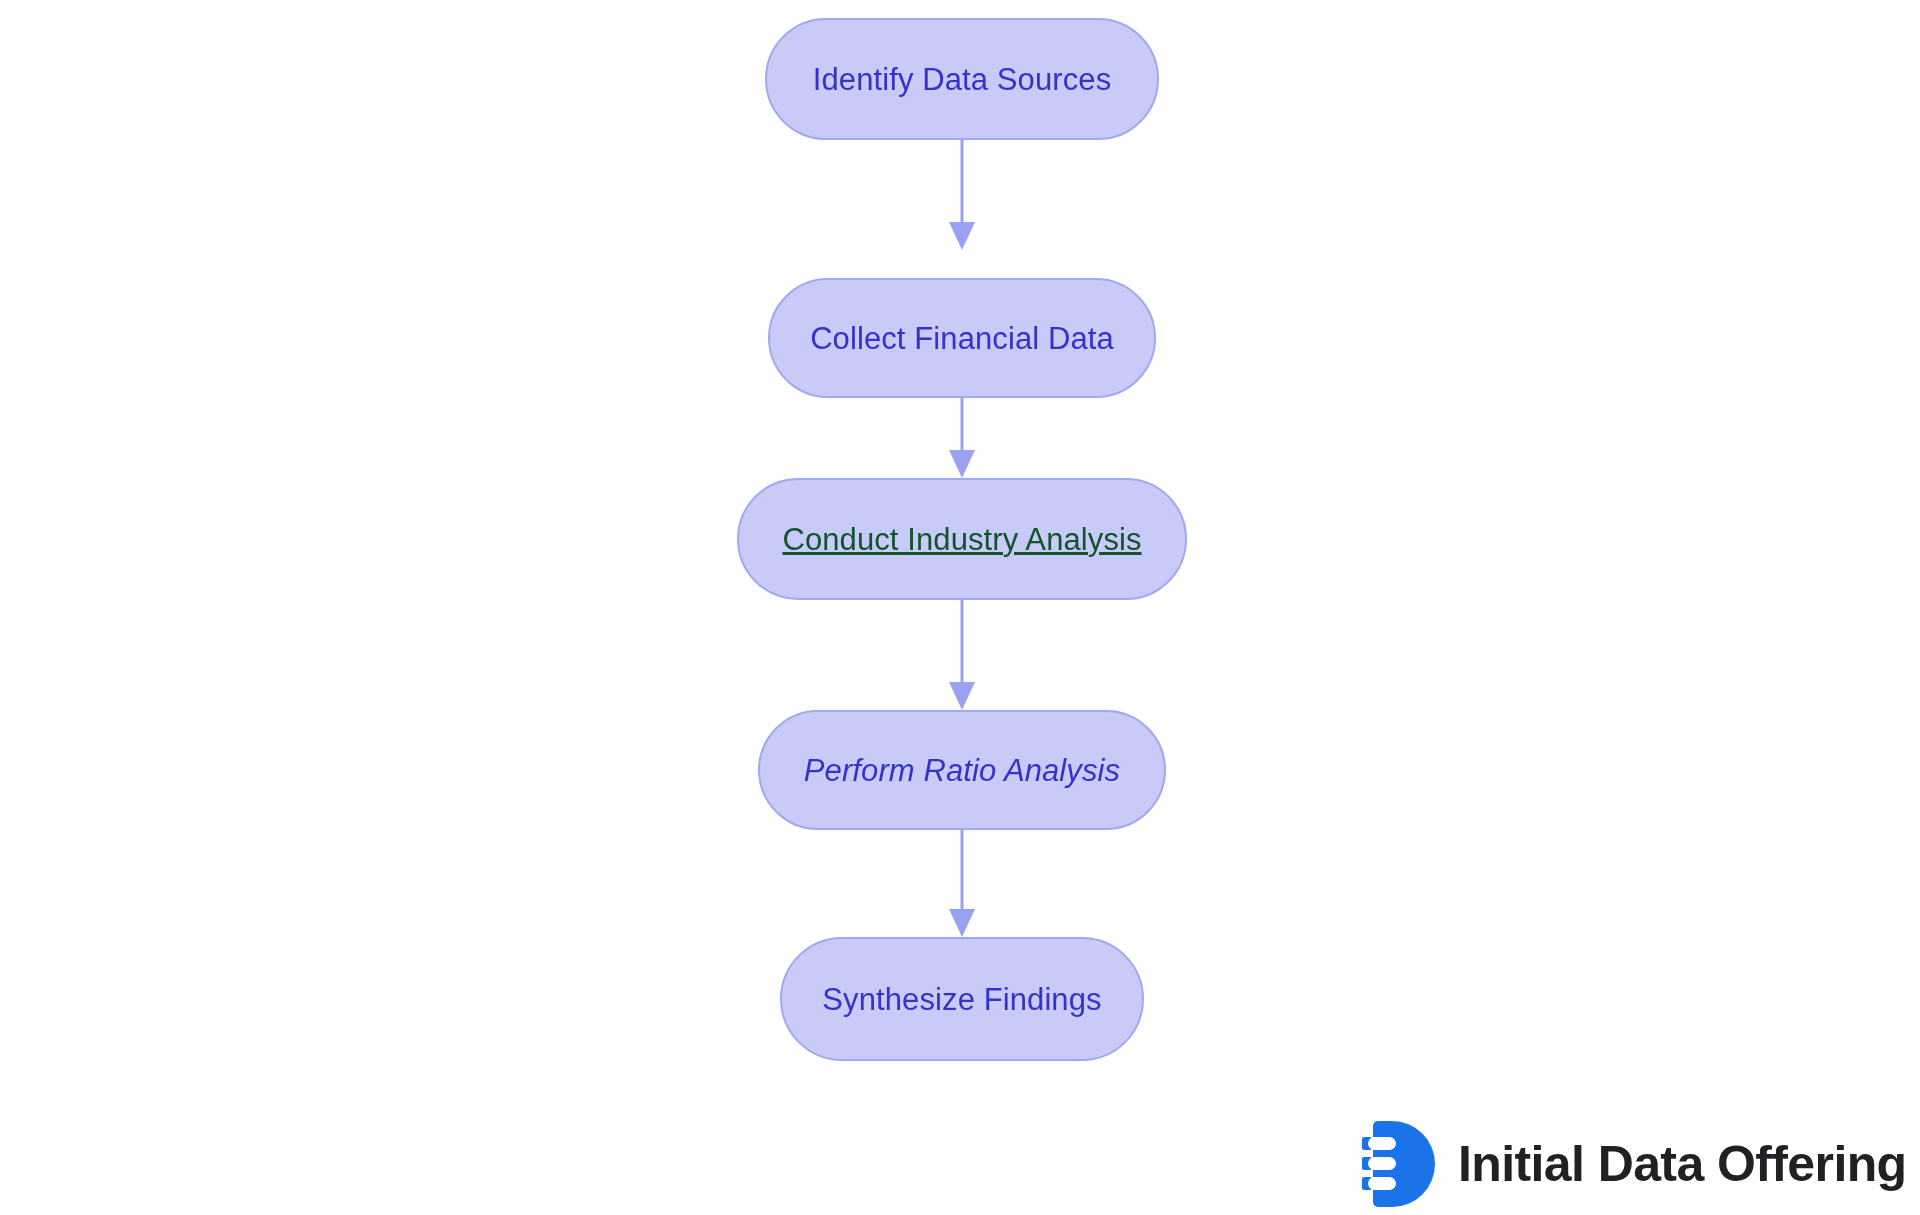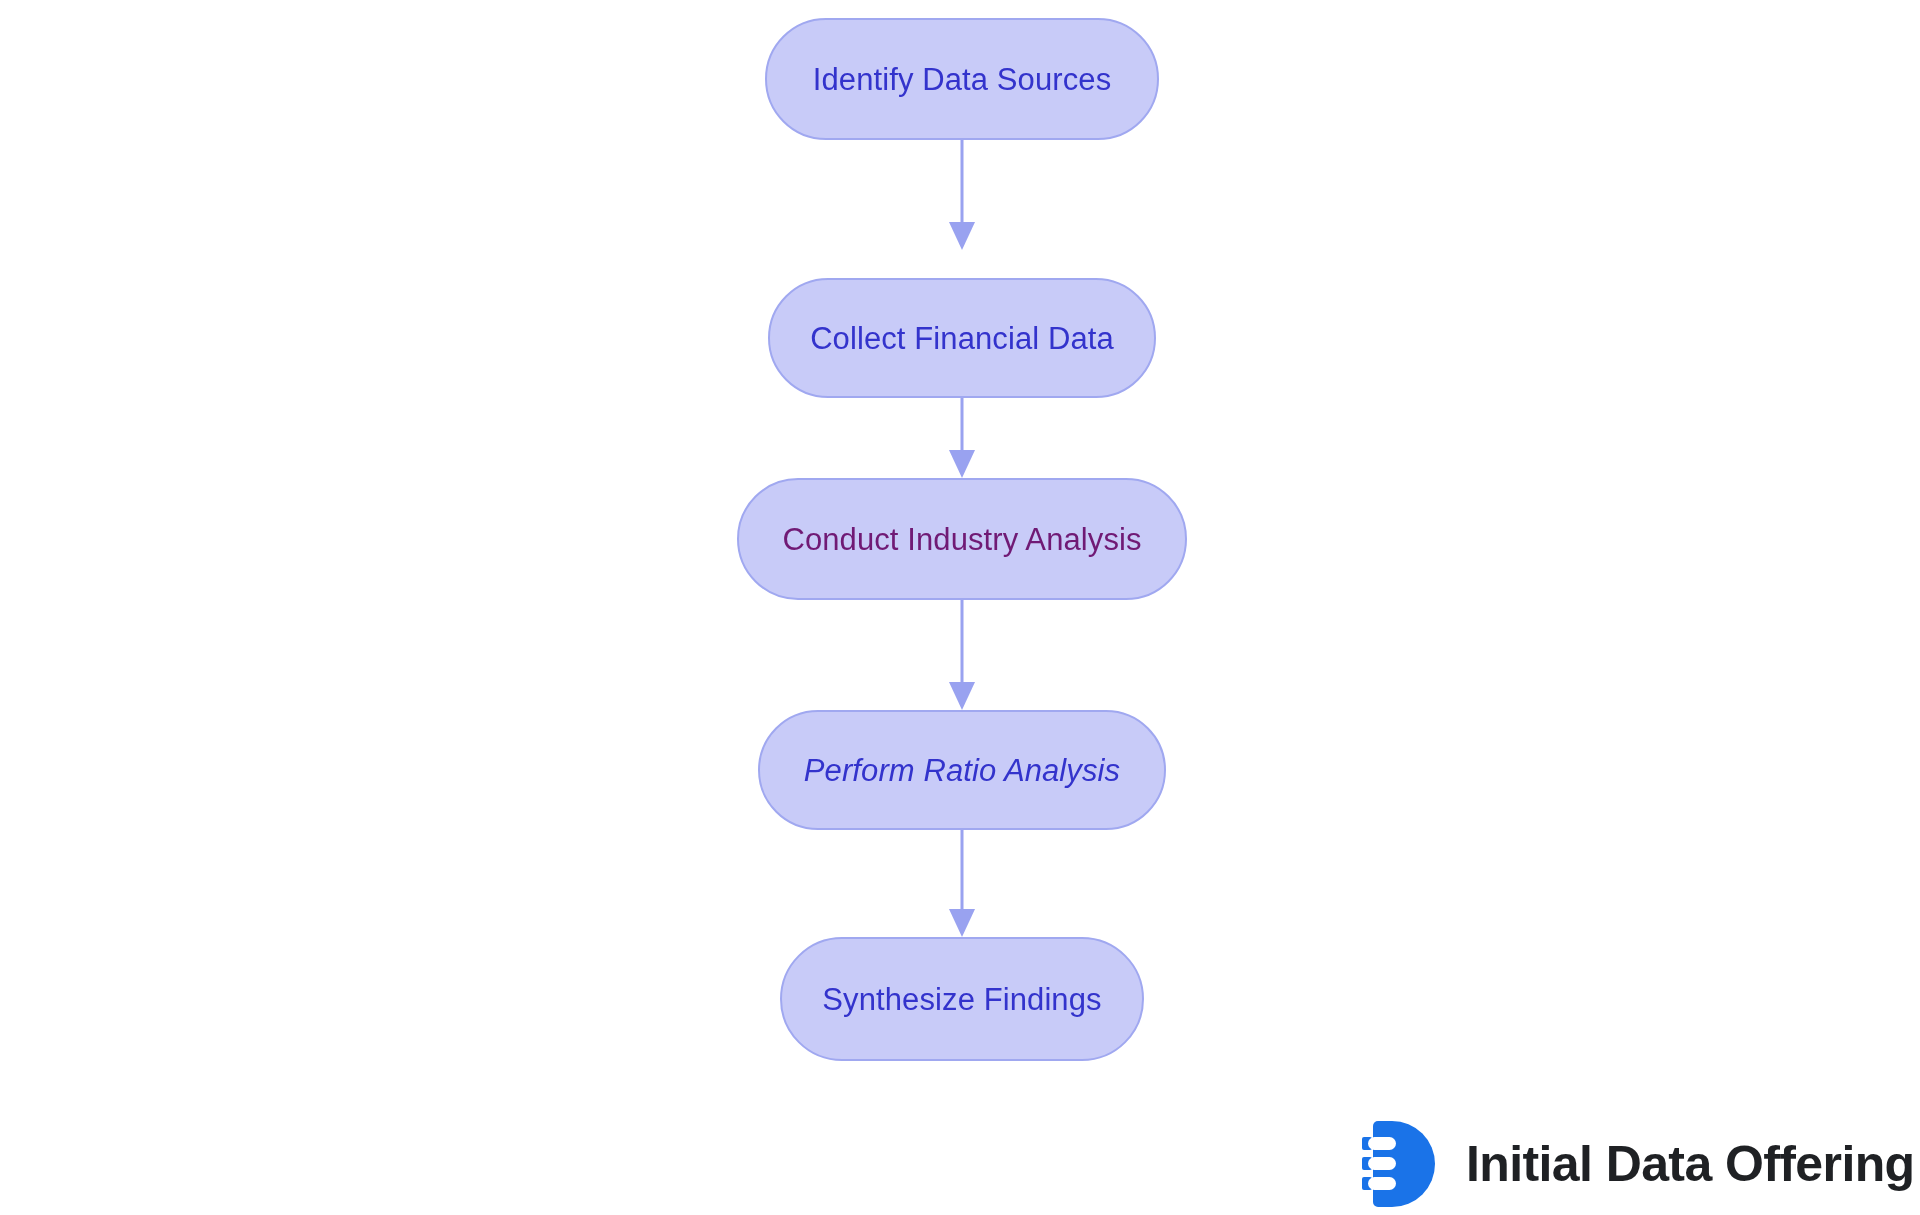--- a/index.html
+++ b/index.html
@@ -64,21 +64,21 @@
     border-left: 13px solid transparent;
     border-right: 13px solid transparent;
     border-top: 28px solid #99a2f0;
   }
 
   
   #logo {
     position: absolute;
     display: flex;
     align-items: center;
-    gap: 18px;
+    gap: 10px;
     justify-content: flex-end;
   }
   #logo-mark {
     display: block;
   }
   #logo-wordmark {
     font-family: "Liberation Sans", sans-serif;
     font-size: 50px;
     font-weight: 700;
     color: #1f2124;
@@ -112,21 +112,21 @@
     </div>
 
   <div id="nodes-layer">
       <div class="node" style="left: 962px; top: 18px; width: 394px; height: 122px; background: rgb(200, 203, 248); border-color: rgb(160, 168, 240); border-radius: 61px;">
         <span class="node-label" style="color: rgb(51, 51, 204);">Identify Data Sources</span>
       </div>
       <div class="node" style="left: 962px; top: 250px; width: 388px; height: 120px; background: rgb(200, 203, 248); border-color: rgb(160, 168, 240); border-radius: 60px; margin-top: 28px;">
         <span class="node-label" style="color: rgb(51, 51, 204);">Collect Financial Data</span>
       </div>
       <div class="node" style="left: 962px; top: 478px; width: 450px; height: 122px; background: rgb(200, 203, 248); border-color: rgb(160, 168, 240); border-radius: 61px;">
-        <span class="node-label" style="color: #701a75;">Conduct Industry Analysis</span>
+        <span class="node-label" style="color: #14532d; text-decoration: underline;">Conduct Industry Analysis</span>
       </div>
       <div class="node" style="left: 962px; top: 710px; width: 408px; height: 120px; background: rgb(200, 203, 248); border-color: rgb(160, 168, 240); border-radius: 60px; font-style: italic;">
         <span class="node-label" style="color: rgb(51, 51, 204);">Perform Ratio Analysis</span>
       </div>
       <div class="node" style="left: 962px; top: 937px; width: 364px; height: 124px; background: rgb(200, 203, 248); border-color: rgb(160, 168, 240); border-radius: 62px;">
         <span class="node-label" style="color: rgb(51, 51, 204);">Synthesize Findings</span>
       </div>
     </div>
 
   <div id="logo" style="left: 1362px; top: 1118px;">

